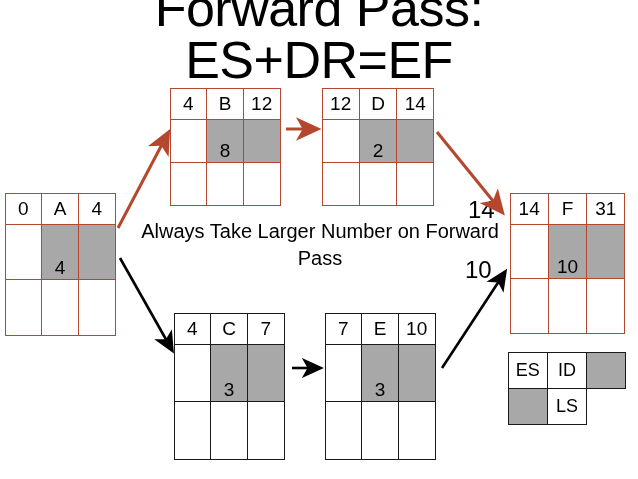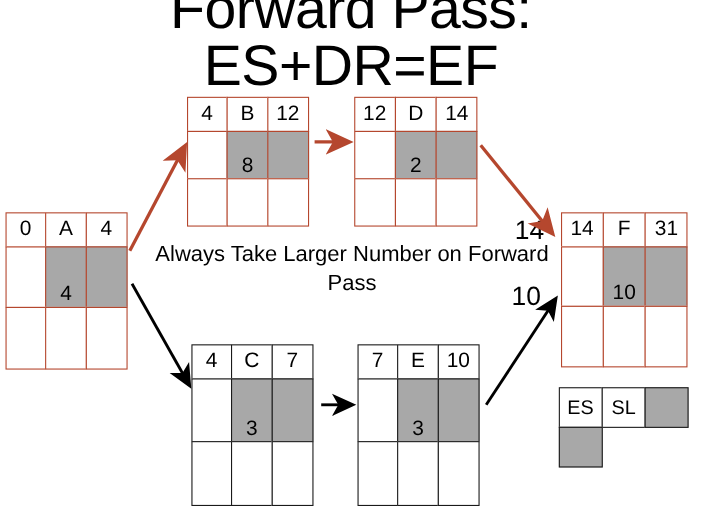--- a/index.html
+++ b/index.html
@@ -200,23 +200,24 @@
     <div class="cell"></div>
     <div class="cell shaded">3</div>
     <div class="cell shaded"></div>
     <div class="cell"></div>
     <div class="cell"></div>
     <div class="cell"></div>
   </div>
 
   <div class="legend">
     <div class="cell">ES</div>
-    <div class="cell">SL</div>
-    <div class="cell shaded"></div>
-    <div class="cell shaded"></div>
+    <div class="cell">ID</div>
+    <div class="cell shaded"></div>
+    <div class="cell shaded"></div>
+    <div class="cell">LS</div>
   </div>
 
   <div class="edge-label" style="left:468px; top:198px;">14</div>
   <div class="edge-label" style="left:465px; top:258px;">10</div>
 
   <svg id="arrows" viewBox="0 0 638 479" width="638" height="479">
     <defs>
       <marker id="ah-red" markerWidth="9" markerHeight="9" refX="7" refY="4.5" orient="auto" markerUnits="strokeWidth">
         <path d="M0,0.6 L8.5,4.5 L0,8.4 L2.2,4.5 Z" fill="#b5472e"></path>
       </marker>

